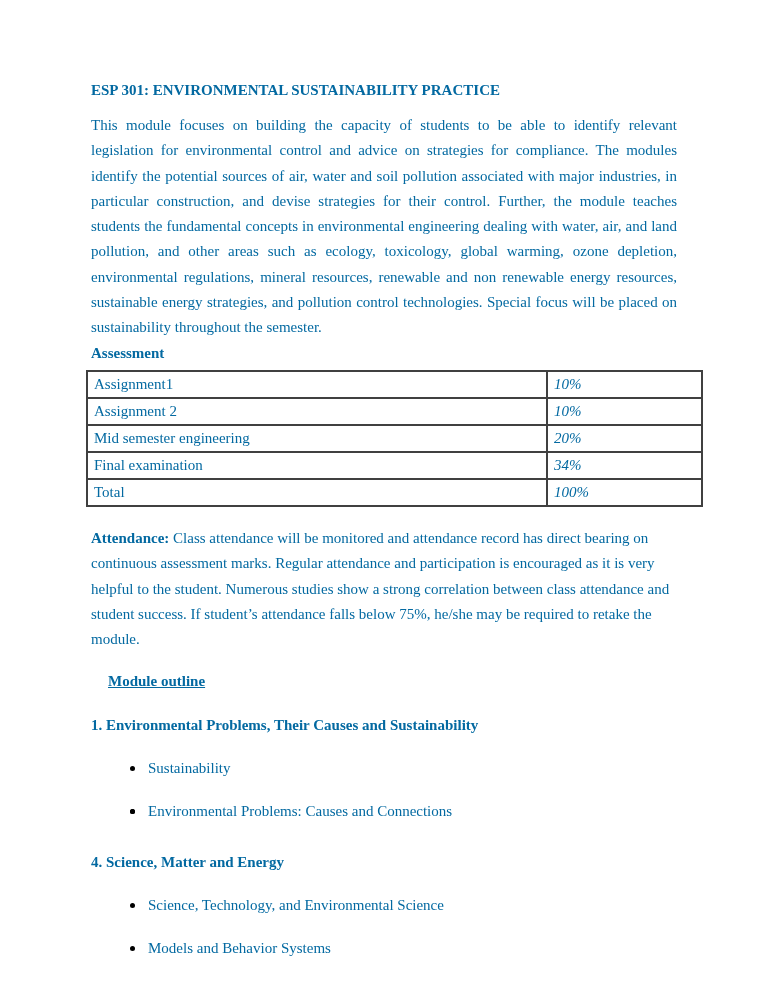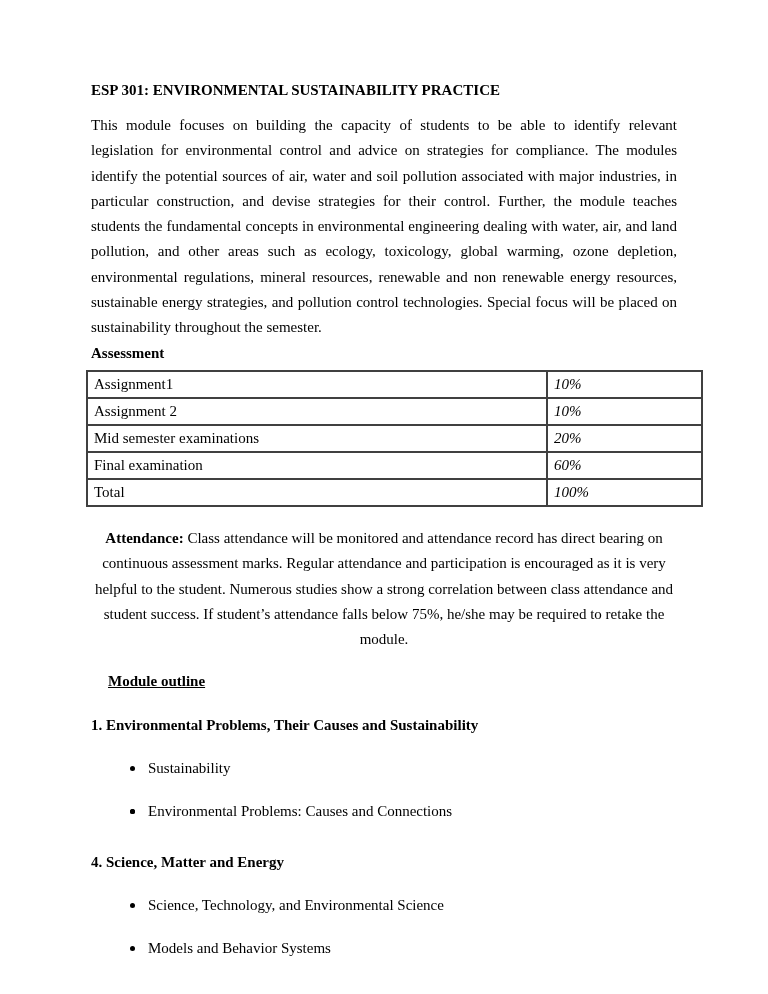--- a/index.html
+++ b/index.html
@@ -6,21 +6,21 @@
   .page {
     position: relative;
     width: 768px;
     height: 972px;
     background: #ffffff;
     box-sizing: border-box;
     padding: 78px 91px 0 91px;
     font-family: "Liberation Serif", "DejaVu Serif", serif;
     font-size: 15px;
     line-height: 25.3px;
-    color: #000000;
+    color: #0369a1;
     overflow: hidden;
   }
   .doc-title {
     font-weight: bold;
     margin: 0;
     font-size: 15px;
     line-height: 25px;
   }
   .intro {
     margin: 10px 0 0 0;
@@ -40,21 +40,21 @@
     border: 2px solid #404040;
     height: 24px;
     padding: 1px 4px 0 6px;
     vertical-align: top;
     line-height: 22px;
   }
   td.col-item { width: 448px; }
   td.col-weight { width: 143px; font-style: italic; }
   .attendance {
     margin: 19px 0 0 0;
-    text-align: center;
+    text-align: left;
   }
   .attendance .bold-label { font-weight: bold; }
   .module-outline {
     margin: 17px;
     font-weight: bold;
     text-decoration: underline;
   }
   .section { margin: 0; }
   .section-1 { margin-top: 18px; }
   .section-2 { margin-top: 25px; }
@@ -89,26 +89,26 @@
     <tbody>
       <tr>
         <td class="col-item">Assignment1</td>
         <td class="col-weight">10%</td>
       </tr>
       <tr>
         <td class="col-item">Assignment 2</td>
         <td class="col-weight">10%</td>
       </tr>
       <tr>
-        <td class="col-item">Mid semester examinations</td>
+        <td class="col-item">Mid semester engineering</td>
         <td class="col-weight">20%</td>
       </tr>
       <tr>
         <td class="col-item">Final examination</td>
-        <td class="col-weight">60%</td>
+        <td class="col-weight">34%</td>
       </tr>
       <tr>
         <td class="col-item">Total</td>
         <td class="col-weight">100%</td>
       </tr>
     </tbody>
   </table>
 
   <p class="attendance"><span class="bold-label">Attendance:</span><span> Class attendance will be monitored and attendance record has direct bearing on continuous assessment marks. Regular attendance and participation is encouraged as it is very helpful to the student. Numerous studies show a strong correlation between class attendance and student success. If student’s attendance falls below 75%, he/she may be required to retake the module.</span></p>
 

